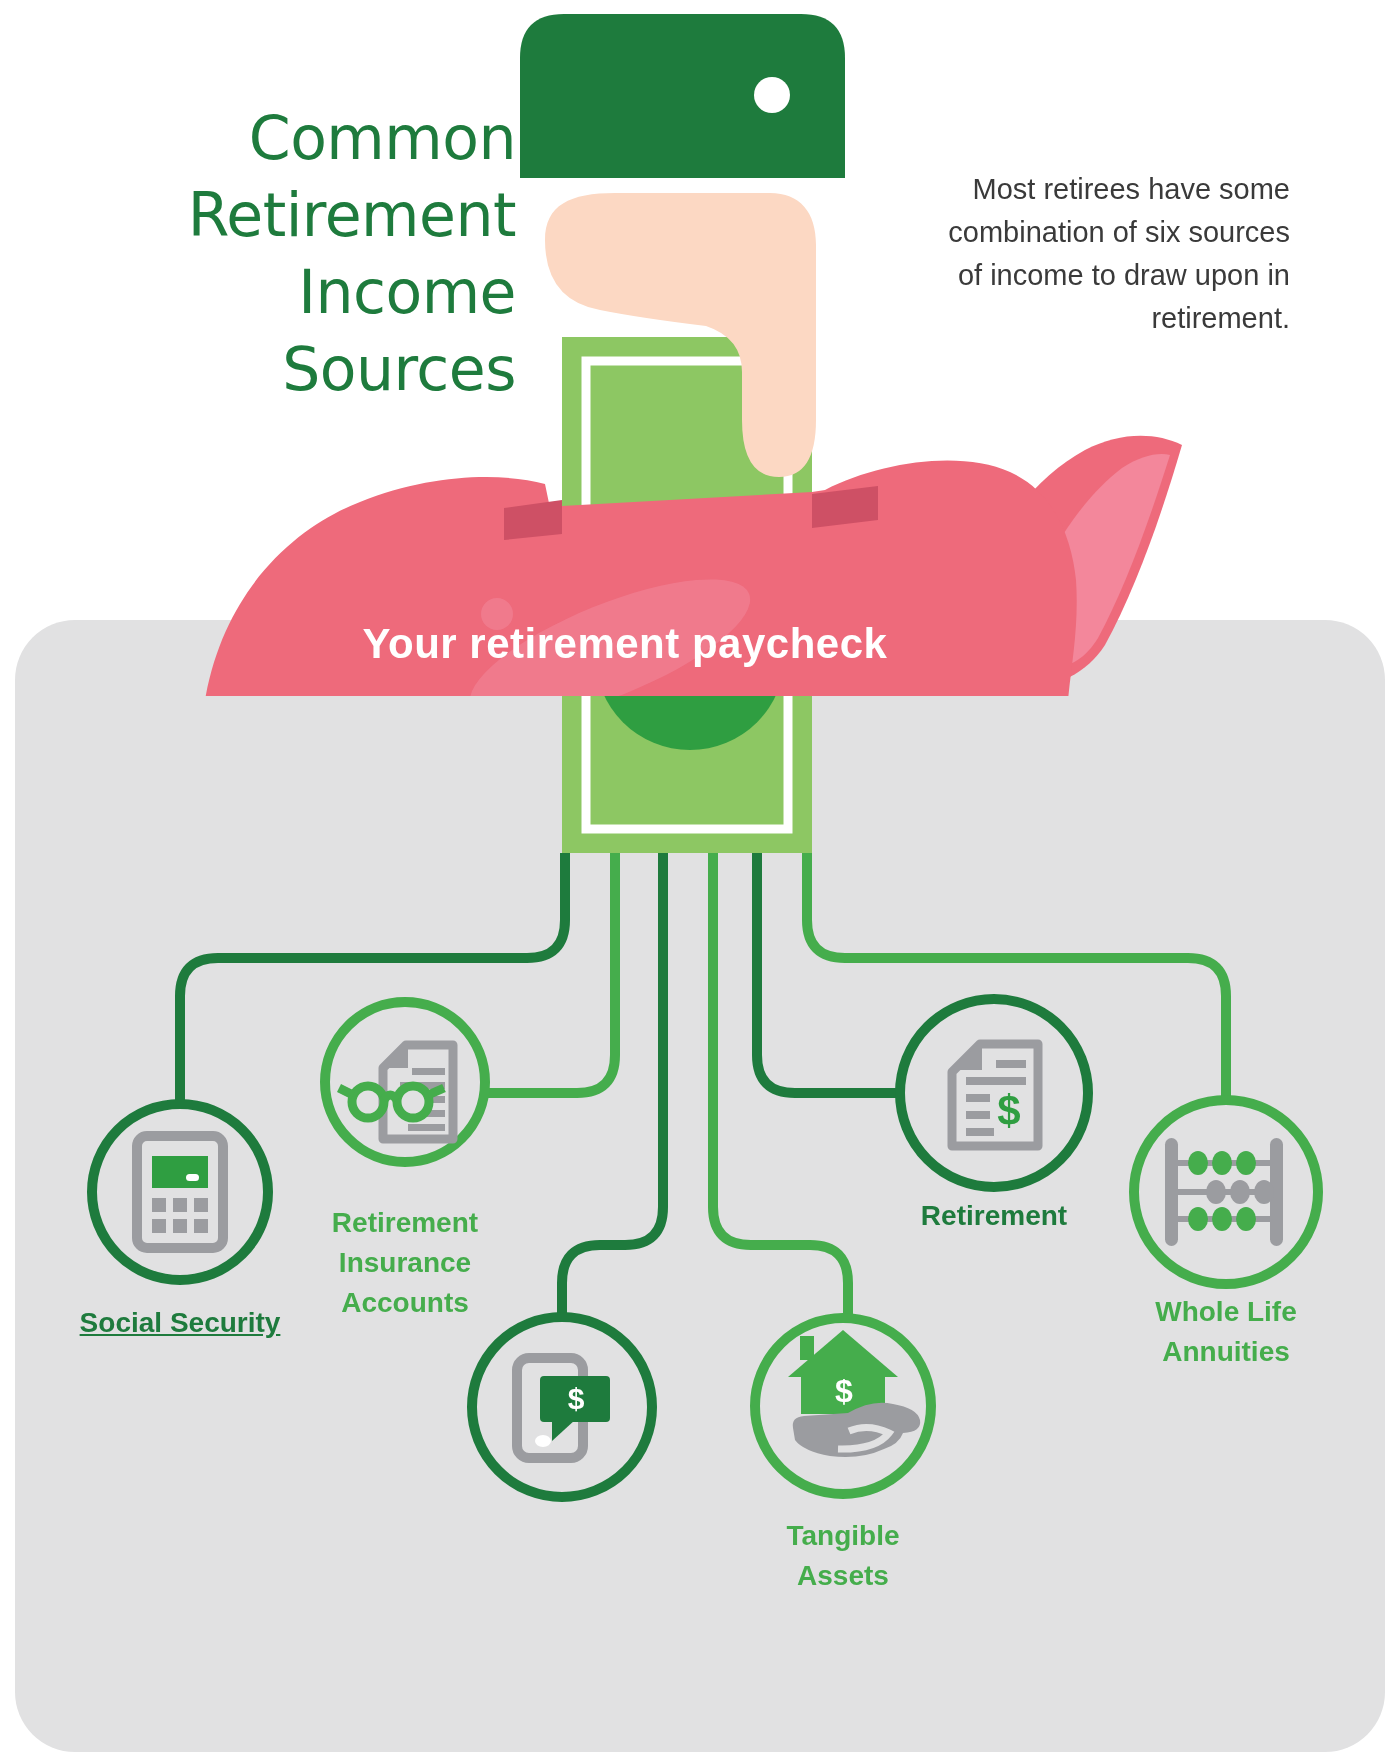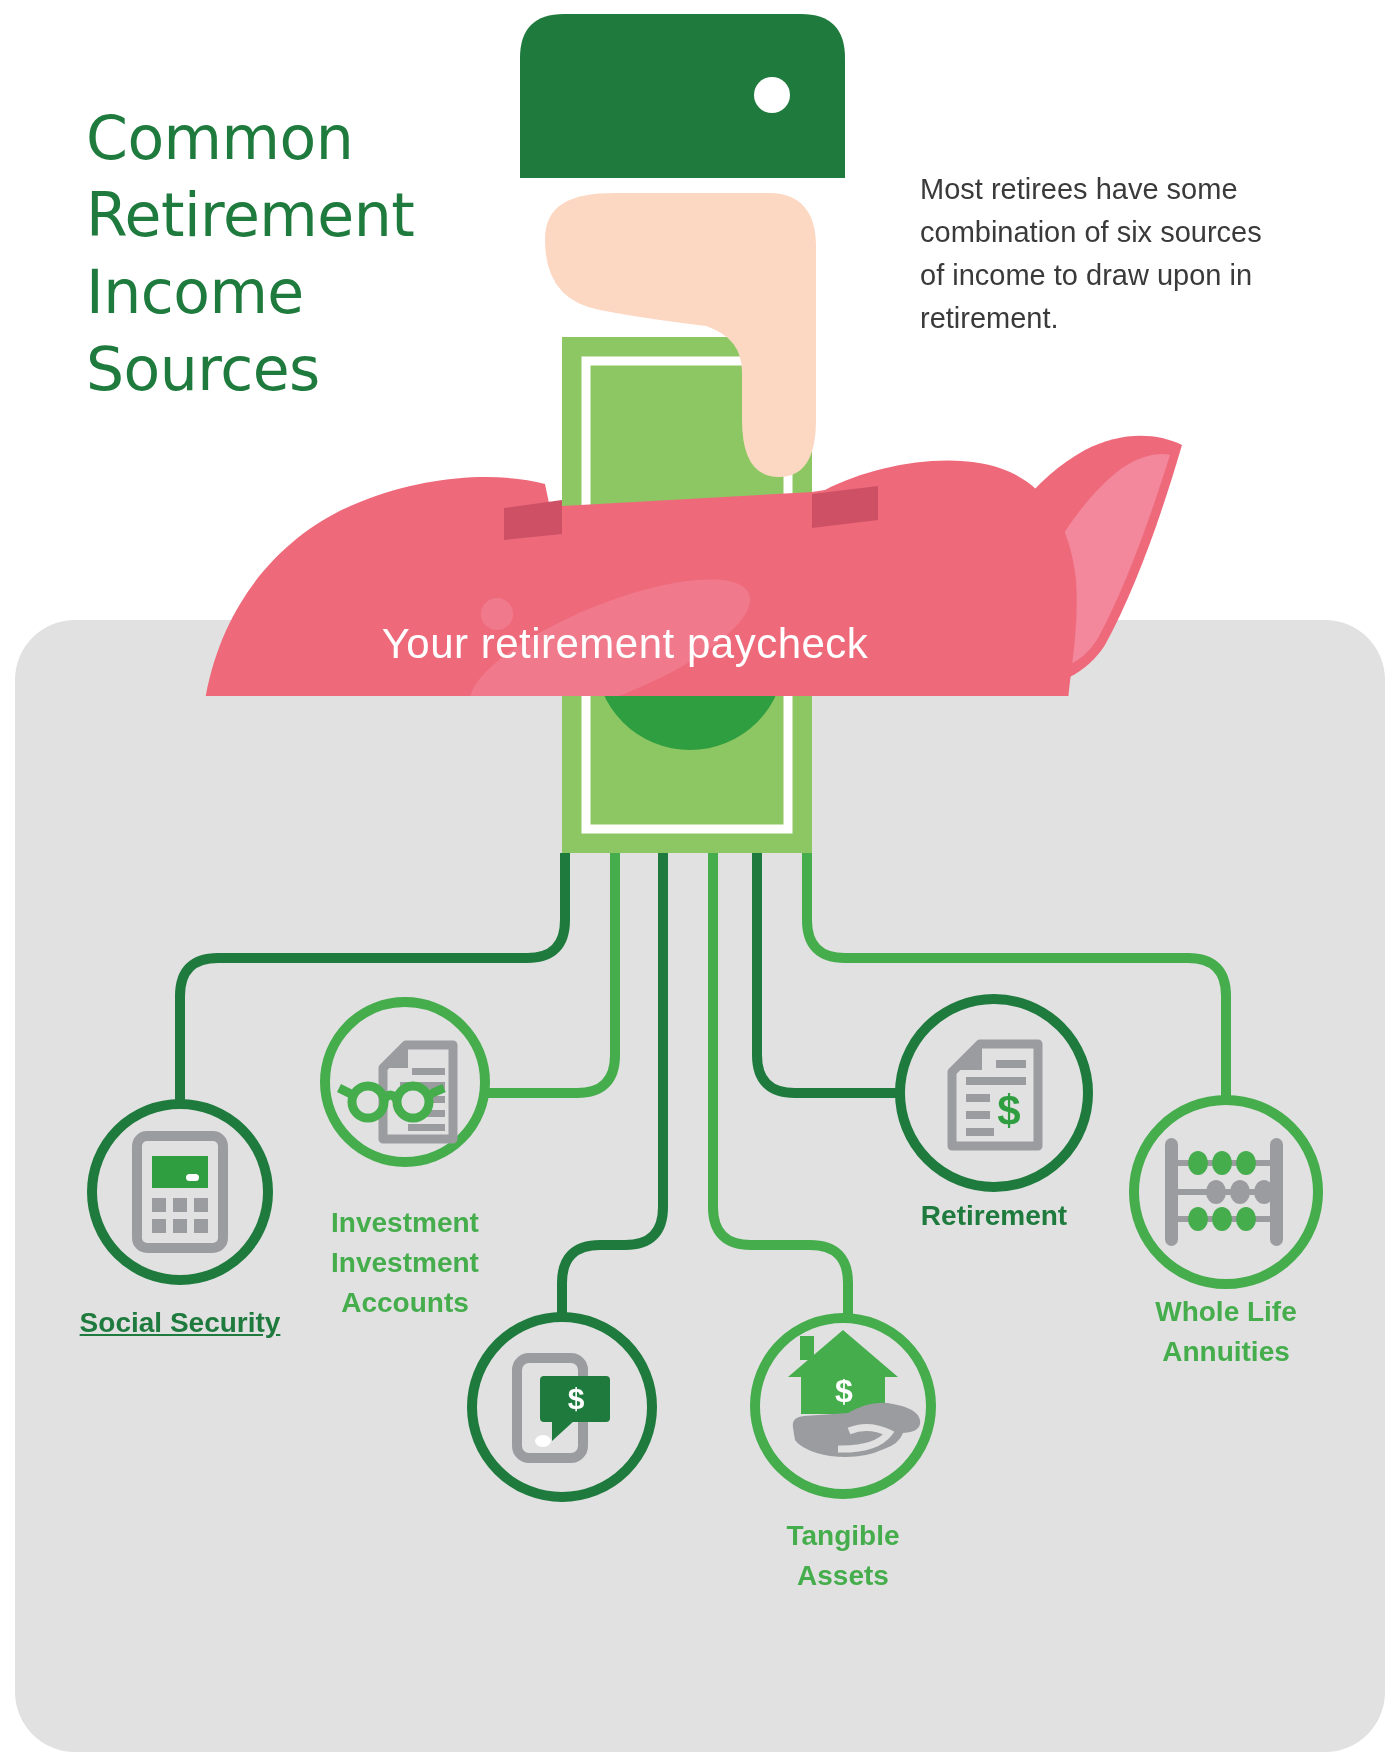--- a/index.html
+++ b/index.html
@@ -5,26 +5,26 @@
   :root{
     --dark-green:#1e7b3d; --light-green:#45ad4c; --mid-green:#2f9e41;
     --bill-green:#8dc763; --pig-pink:#ee6a7b; --pig-dark:#ce5065; --pig-light:#f3879b;
     --skin:#fcd8c3; --icon-gray:#9b9ca0; --panel-gray:#e1e1e2; --text-dark:#3a3a3a; --white:#ffffff;
   }
   html,body{margin:0;padding:0;}
   body{width:1400px;height:1764px;position:relative;background:#fff;overflow:hidden;
        font-family:"Liberation Sans",sans-serif;}
   #stage{position:absolute;left:0;top:0;width:1400px;height:1764px;}
   svg{position:absolute;left:0;top:0;}
-  .overlay{position:absolute;z-index:5;}
+  .overlay{position:absolute;z-index:5;text-align:right;}
   .title{left:86px;top:100px;width:430px;font-family:"DejaVu Sans",sans-serif;
          font-size:60px;line-height:77px;color:var(--dark-green);letter-spacing:-0.5px;}
   .intro{left:920px;top:168px;width:370px;font-size:29px;line-height:43px;color:var(--text-dark);}
   .banner{left:625px;top:620px;transform:translateX(-50%);white-space:nowrap;
-          font-size:42px;font-weight:normal;color:#fff;letter-spacing:0.5px;}
+          font-size:42px;font-weight:bold;color:#fff;letter-spacing:0.5px;}
   .src-label{font-weight:bold;font-size:28px;line-height:40px;text-align:center;
              transform:translateX(-50%);}
   .lbl-dark{color:var(--dark-green);} .lbl-light{color:var(--light-green);}
   .lbl-ss{left:180px;top:1303px;white-space:nowrap;text-decoration:underline;}
   .lbl-ria{left:405px;top:1203px;width:224px;}
   .lbl-ia{left:562px;top:1516px;width:212px;}
   .lbl-ta{left:843px;top:1516px;width:182px;}
   .lbl-an{left:994px;top:1196px;white-space:nowrap;}
   .lbl-wli{left:1226px;top:1292px;width:234px;}
   .dollar{transform:translate(-50%,-50%);font-weight:bold;}
@@ -172,21 +172,21 @@
     <polygon points="504,508 562,500 562,534 504,540" class="fill-pigdark"></polygon>
     <polygon points="812,494 878,486 878,520 812,528" class="fill-pigdark"></polygon>
   </g>
 </svg>
 
 <div class="overlay title">Common Retirement Income Sources</div>
 <div class="overlay intro">Most retirees have some combination of six sources of income to draw upon in retirement.</div>
 <div class="overlay banner">Your retirement paycheck</div>
 
 <div class="overlay src-label lbl-dark lbl-ss">Social Security</div>
-<div class="overlay src-label lbl-light lbl-ria">Investment Investment Accounts</div>
+<div class="overlay src-label lbl-light lbl-ria">Retirement Insurance Accounts</div>
 <div class="overlay src-label lbl-light lbl-ta">Tangible Assets</div>
 <div class="overlay src-label lbl-dark lbl-an">Retirement</div>
 <div class="overlay src-label lbl-light lbl-wli">Whole Life Annuities</div>
 
 <span class="overlay dollar dollar-bubble">$</span>
 <span class="overlay dollar dollar-house">$</span>
 <span class="overlay dollar dollar-doc">$</span>
 
 </div>
 

